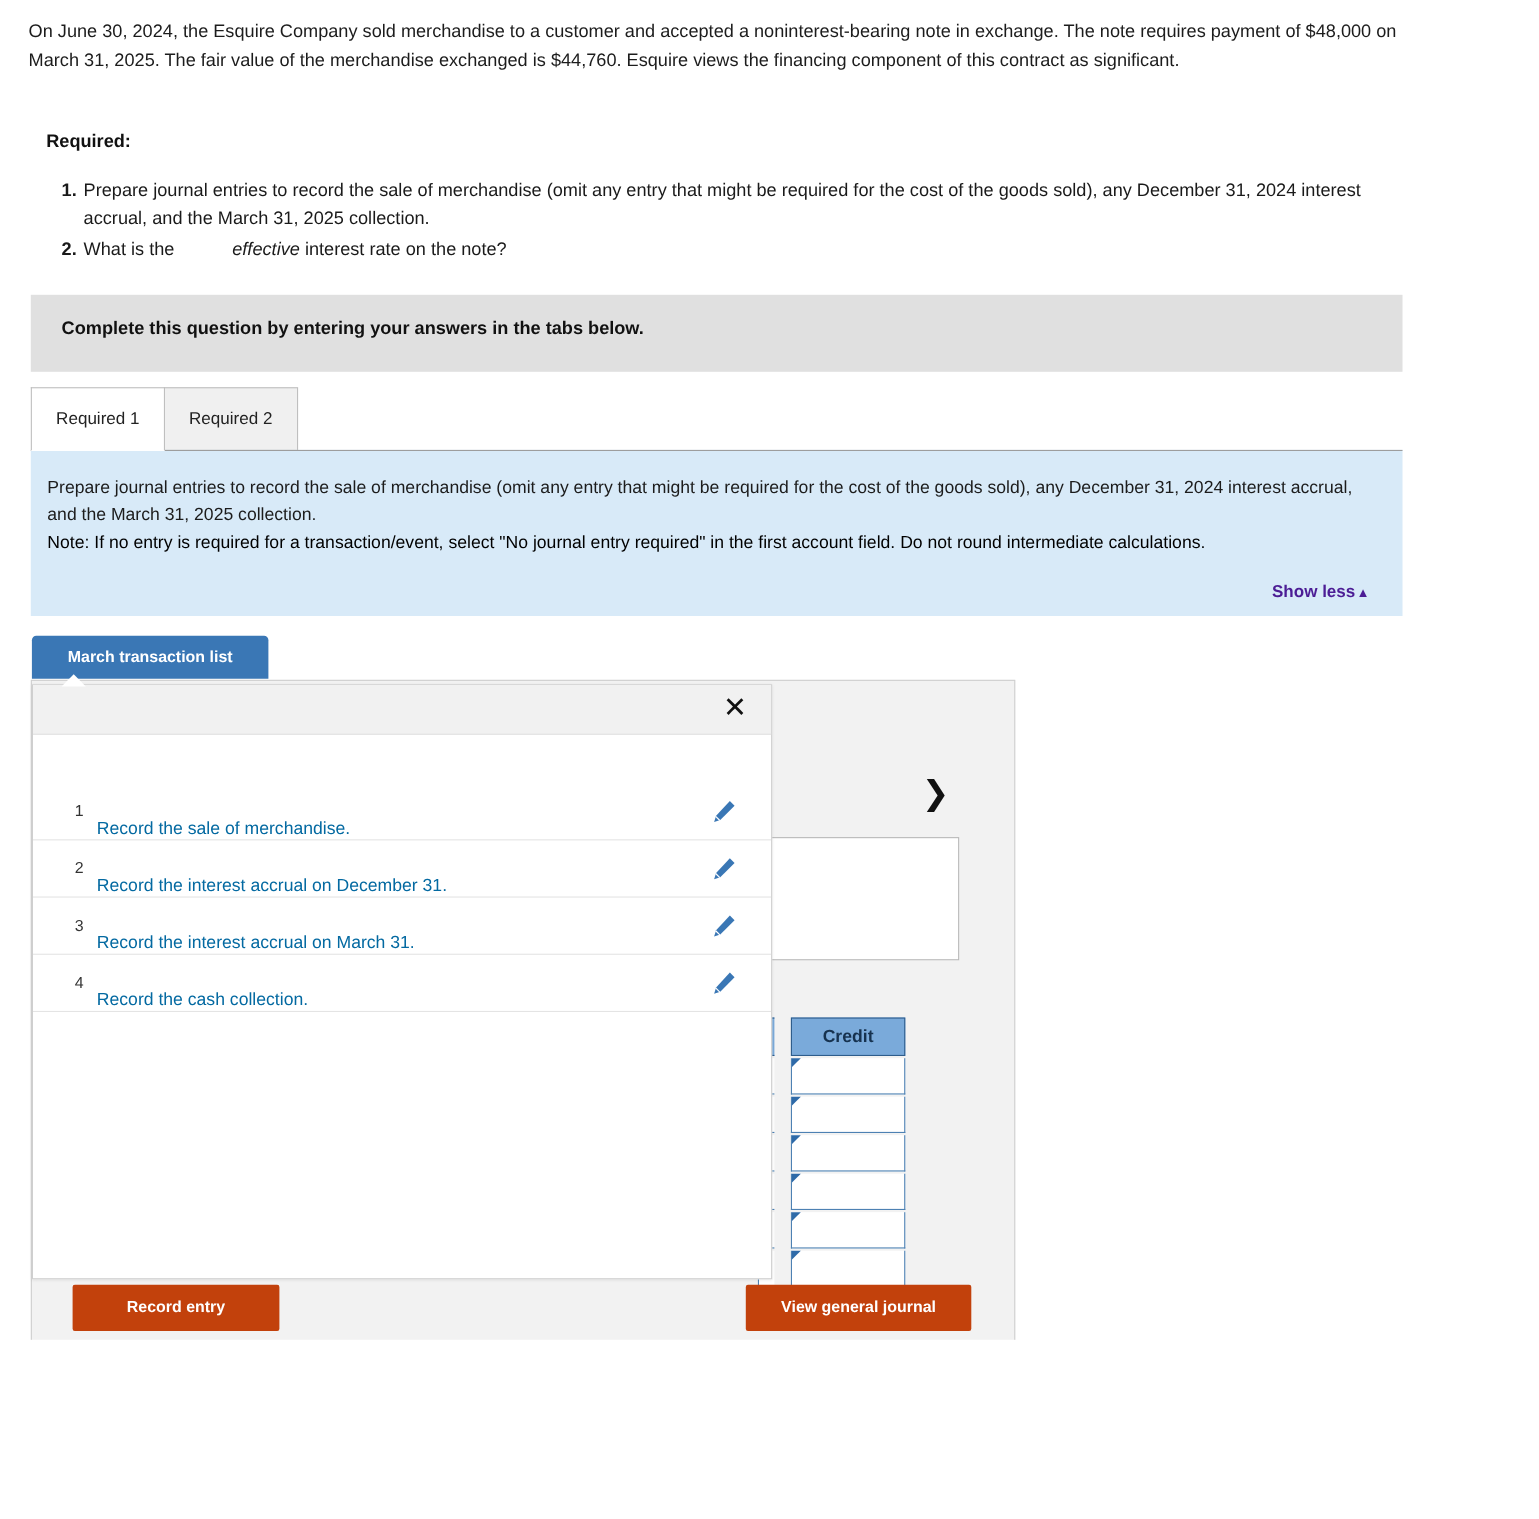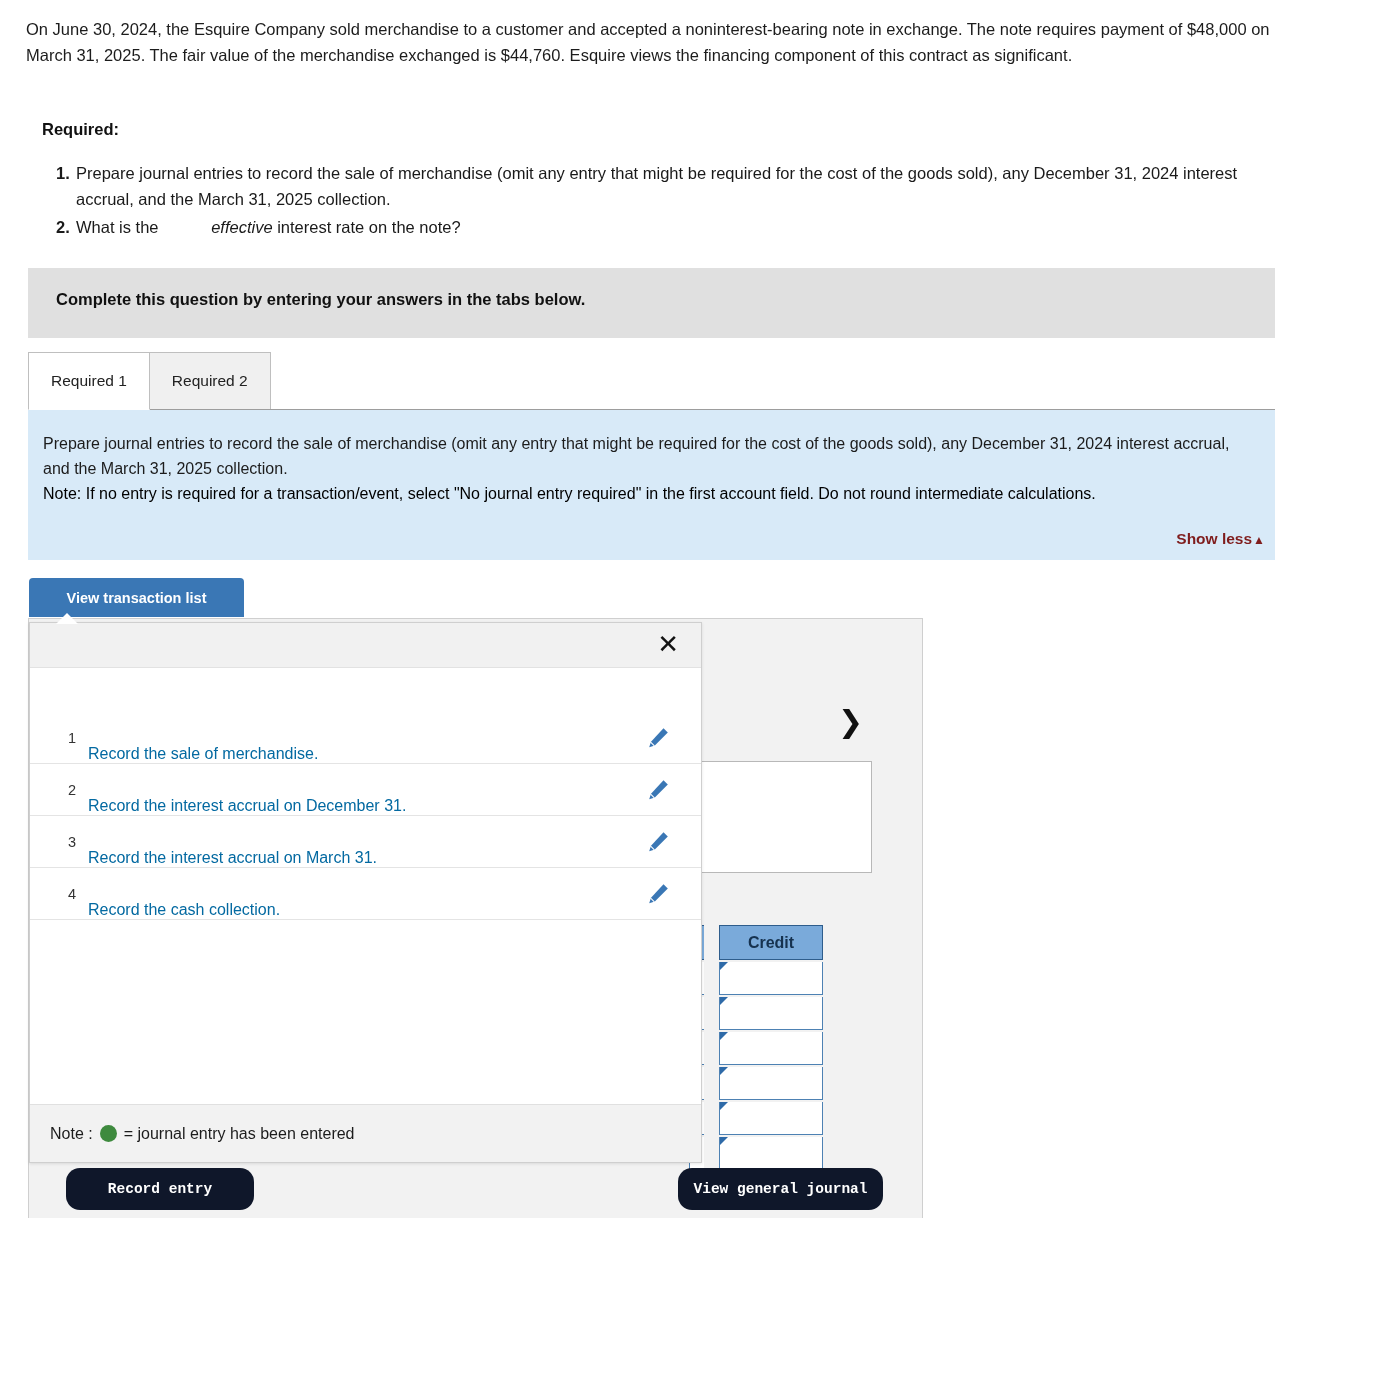--- a/index.html
+++ b/index.html
@@ -114,25 +114,25 @@
     width: 1195px;
     font-size: 16px;
     line-height: 25px;
     color: #1c1c1c;
   }
   .instr-note {
     color: #000000;
   }
   .showless {
     position: absolute;
-    right: 10px;
+    right: 30px;
     bottom: 12px;
     font-size: 15.5px;
     font-weight: bold;
-    color: #7f1d1d;
+    color: #4c1d95;
     cursor: pointer;
     white-space: nowrap;
   }
   .showless .caret { font-size: 12px; margin-left: 1px; }
 
   
   .vtl-btn {
     position: absolute;
     left: 29px;
     top: 578px;
@@ -338,31 +338,31 @@
     width: 17px;
     height: 17px;
     border-radius: 50%;
     background: #3e8a3e;
     margin: 0 7px 0 7px;
     vertical-align: -2px;
   }
 
   
   .btn {
-    background: #0f172a;
+    background: #c2410c;
     color: #ffffff;
     font-size: 14.5px;
     font-weight: bold;
     display: flex;
     align-items: center;
     justify-content: center;
     cursor: pointer;
     border: none;
-    border-radius: 14px;
-    font-family: Liberation Mono, monospace;
+    border-radius: 2px;
+    font-family: Liberation Sans, sans-serif;
   }
   .btn-record {
     position: absolute;
     left: 66px;
     top: 1168px;
     width: 188px;
     height: 42px;
     z-index: 6;
   }
   .btn-clear {
@@ -449,21 +449,21 @@
   </div>
 
   <div class="instr">
     <div class="instr-body">
       <div>Prepare journal entries to record the sale of merchandise (omit any entry that might be required for the cost of the goods sold), any December 31, 2024 interest accrual, and the March 31, 2025 collection.</div>
       <div class="instr-note">Note: If no entry is required for a transaction/event, select "No journal entry required" in the first account field. Do not round intermediate calculations.</div>
     </div>
     <div class="showless"><span>Show less</span><span class="caret">▲</span></div>
   </div>
 
-  <div class="vtl-btn">View transaction list</div>
+  <div class="vtl-btn">March transaction list</div>
   <div class="vtl-arrow"></div>
 
   <div class="worksheet"></div>
   <div class="ws-chevron">❯</div>
   <div class="ws-whitebox"></div>
 
   <div class="credit-gutter">
     <div class="gutter-head"></div>
     <div class="gutter-cell"></div>
     <div class="gutter-cell"></div>
@@ -538,25 +538,20 @@
         <span class="tx-label">Record the cash collection.</span>
         <span class="tx-pencil">
           <svg class="pencil-svg" width="26" height="26" viewBox="0 0 26 26" aria-hidden="true">
             <path d="M18.5 3.2 L22.8 7.5 L9.8 20.5 L4.2 22.3 L6.0 16.7 Z" fill="#3a77b5"></path>
             <path d="M5.6 17.1 L9.4 20.9" stroke="#ffffff" stroke-width="1.1"></path>
           </svg>
         </span>
       </div>
     </div>
 
-    <div class="popup-note">
-      <span>Note :</span>
-      <span class="green-dot"></span>
-      <span>= journal entry has been entered</span>
-    </div>
   </div>
 
   <div class="btn btn-record">Record entry</div>
 
   <div class="nav-prev">
     <span class="chev">❮</span>
     <span>Required 1</span>
   </div>
   <div class="nav-next">
     <span>Required 2</span>

